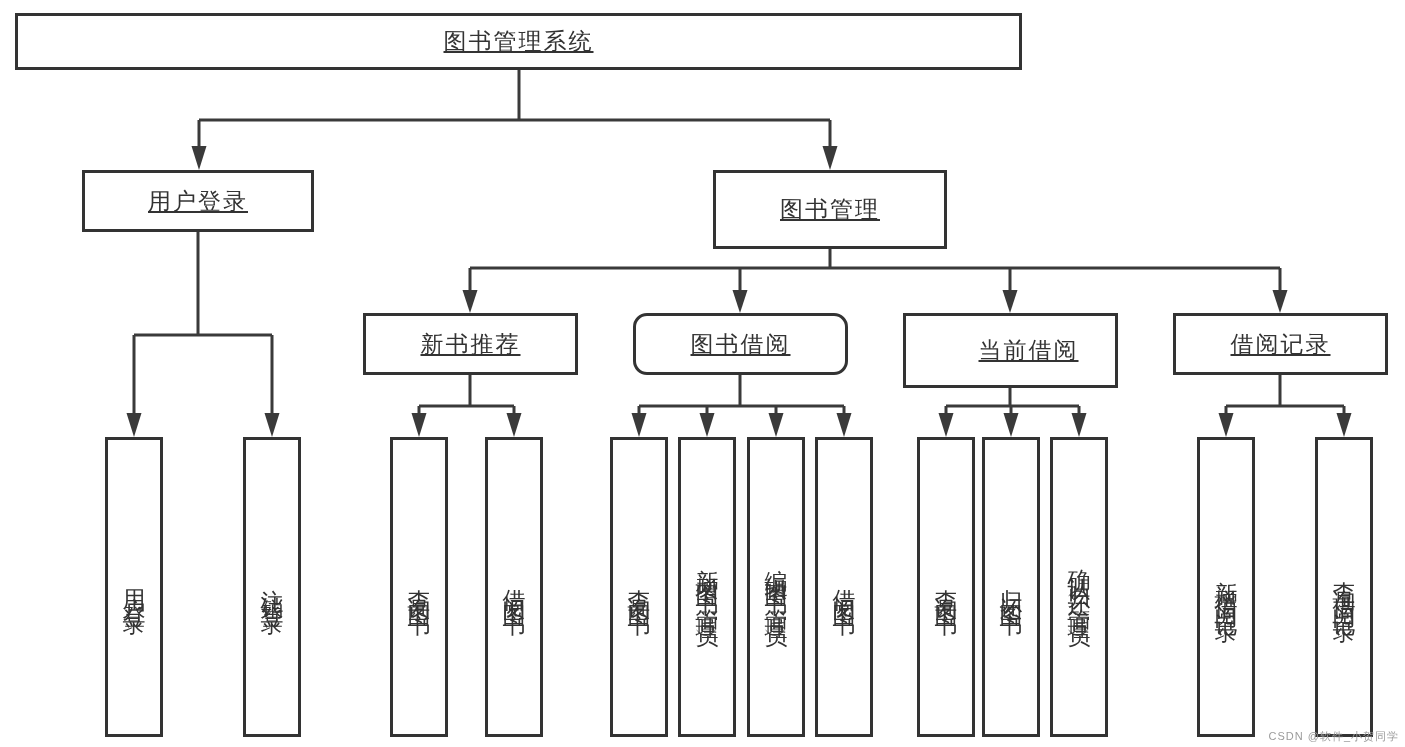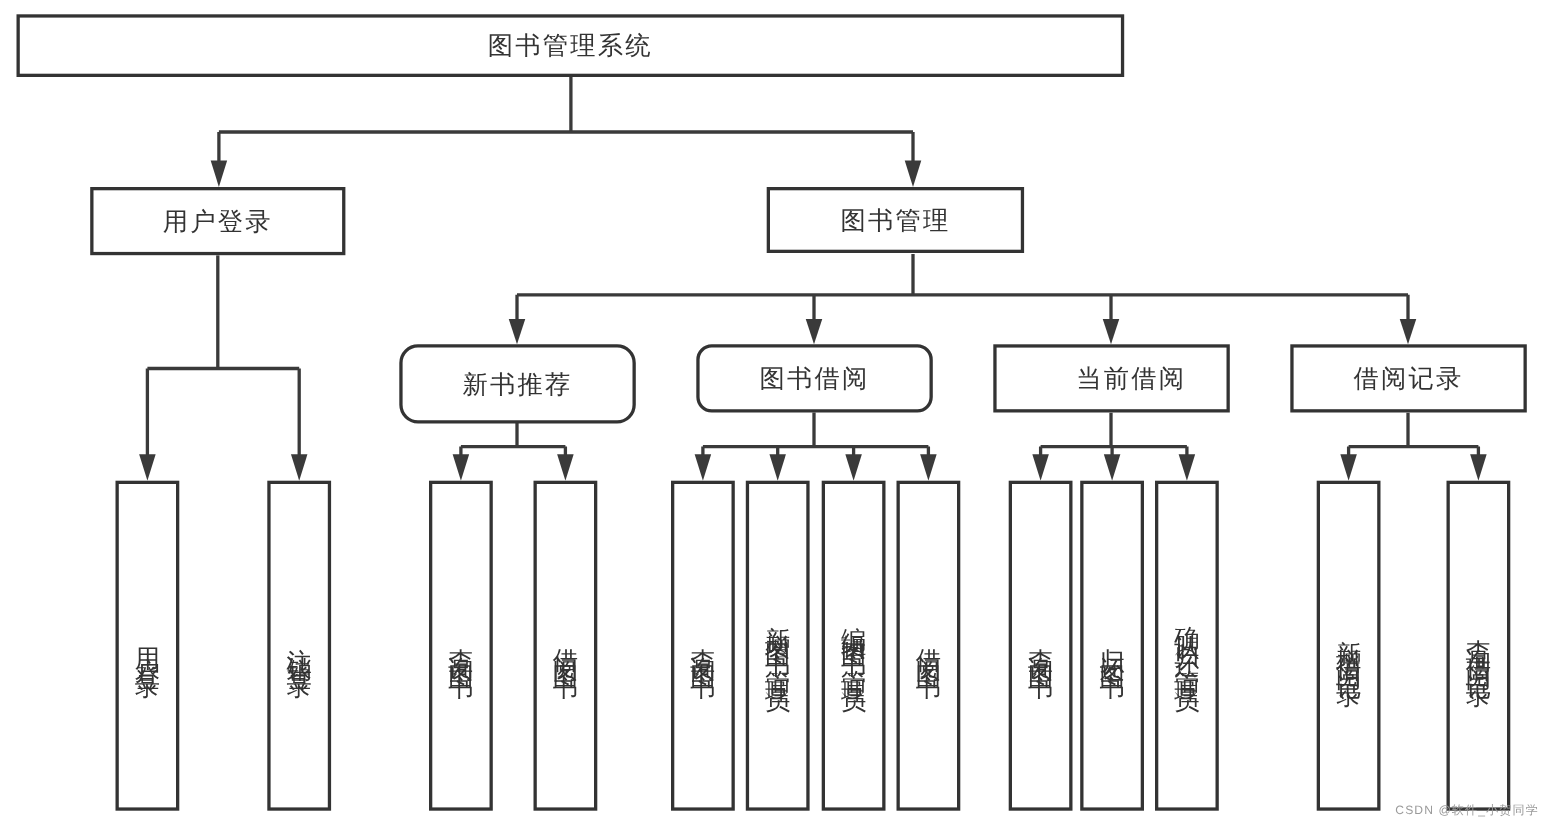--- a/index.html
+++ b/index.html
@@ -5,21 +5,21 @@
   html,body{margin:0;padding:0;background:#ffffff;}
   .canvas{
     position:relative;width:1405px;height:747px;background:#ffffff;overflow:hidden;
     font-family:"Liberation Sans","DejaVu Sans",sans-serif;color:#333333;
   }
   .wires{position:absolute;left:0;top:0;width:1405px;height:747px;}
   .box{
     position:absolute;background:#ffffff;border:3px solid #333333;box-sizing:border-box;
     display:flex;align-items:center;justify-content:center;
   }
-  .hbox{font-size:23px;letter-spacing:2px;white-space:nowrap;}
+  .hbox{font-size:23px;letter-spacing:2px;white-space:nowrap;text-decoration:underline;}
   .vbox{
     writing-mode:vertical-rl;text-orientation:mixed;
     font-size:23px;letter-spacing:8px;line-height:1;
   }
   .watermark{
     position:absolute;right:6px;bottom:3px;font-size:11px;color:#9b9b9b;
     letter-spacing:1px;white-space:nowrap;
   }
 </style>
 </head>
@@ -74,25 +74,25 @@
       <polygon points="1003.5,413 1018.5,413 1011,437"></polygon>
       <polygon points="1071.5,413 1086.5,413 1079,437"></polygon>
       <polygon points="1218.5,413 1233.5,413 1226,437"></polygon>
       <polygon points="1336.5,413 1351.5,413 1344,437"></polygon>
     </g>
   </svg>
 
   <div class="box hbox" style="left:15px;top:13px;width:1007px;height:57px;">图书管理系统</div>
 
   <div class="box hbox" style="left:82px;top:170px;width:232px;height:62px;">用户登录</div>
-  <div class="box hbox" style="left:697px;top:170px;width:234px;height:60px;">图书管理</div>
+  <div class="box hbox" style="left:713px;top:170px;width:234px;height:79px;">图书管理</div>
 
-  <div class="box hbox" style="left:363px;top:313px;width:215px;height:72px;border-radius:17px;">新书推荐</div>
+  <div class="box hbox" style="left:363px;top:313px;width:215px;height:62px;">新书推荐</div>
   <div class="box hbox" style="left:633px;top:313px;width:215px;height:62px;border-radius:14px;">图书借阅</div>
-  <div class="box hbox" style="left:903px;top:313px;width:215px;height:62px;padding-left:36px;">当前借阅</div>
+  <div class="box hbox" style="left:903px;top:313px;width:215px;height:75px;padding-left:36px;">当前借阅</div>
   <div class="box hbox" style="left:1173px;top:313px;width:215px;height:62px;">借阅记录</div>
 
   <div class="box vbox" style="left:105px;top:437px;width:58px;height:300px;">用户登录</div>
   <div class="box vbox" style="left:243px;top:437px;width:58px;height:300px;">注销登录</div>
 
   <div class="box vbox" style="left:390px;top:437px;width:58px;height:300px;">查询图书</div>
   <div class="box vbox" style="left:485px;top:437px;width:58px;height:300px;">借阅图书</div>
 
   <div class="box vbox" style="left:610px;top:437px;width:58px;height:300px;">查询图书</div>
   <div class="box vbox" style="left:678px;top:437px;width:58px;height:300px;">新增图书（管理员）</div>

